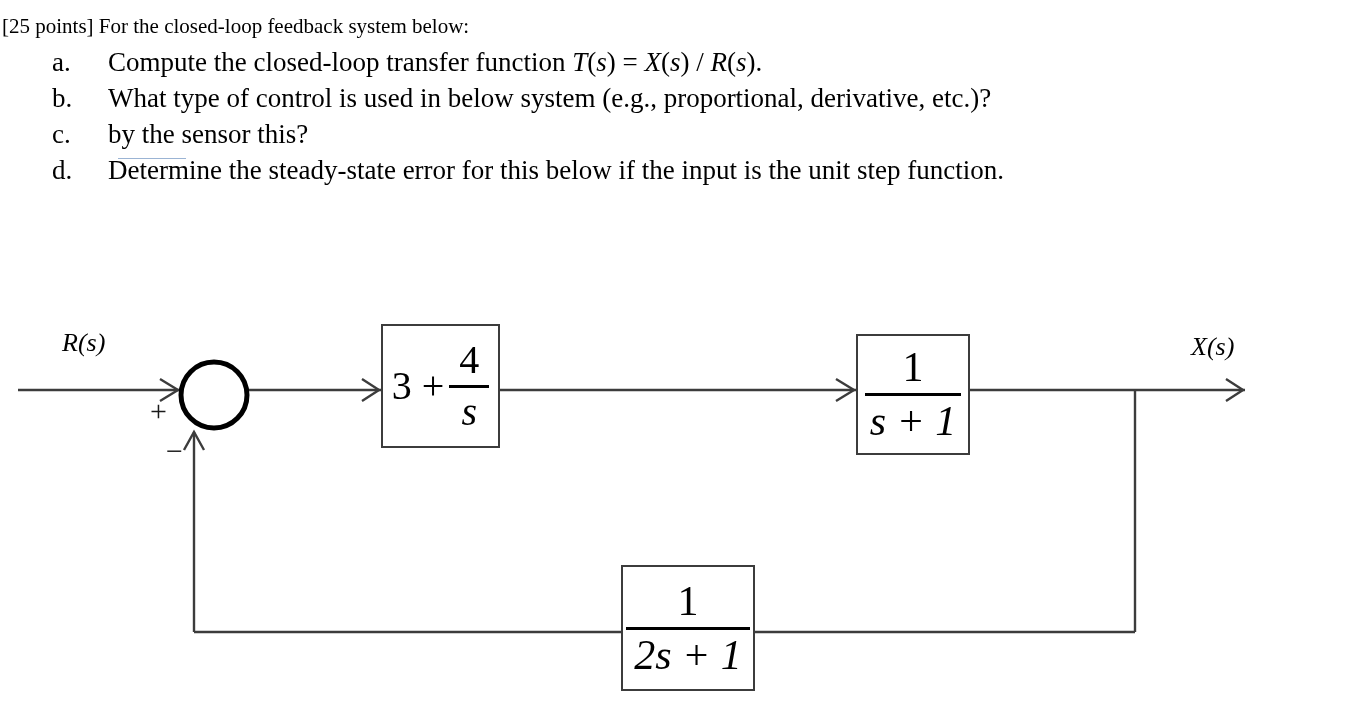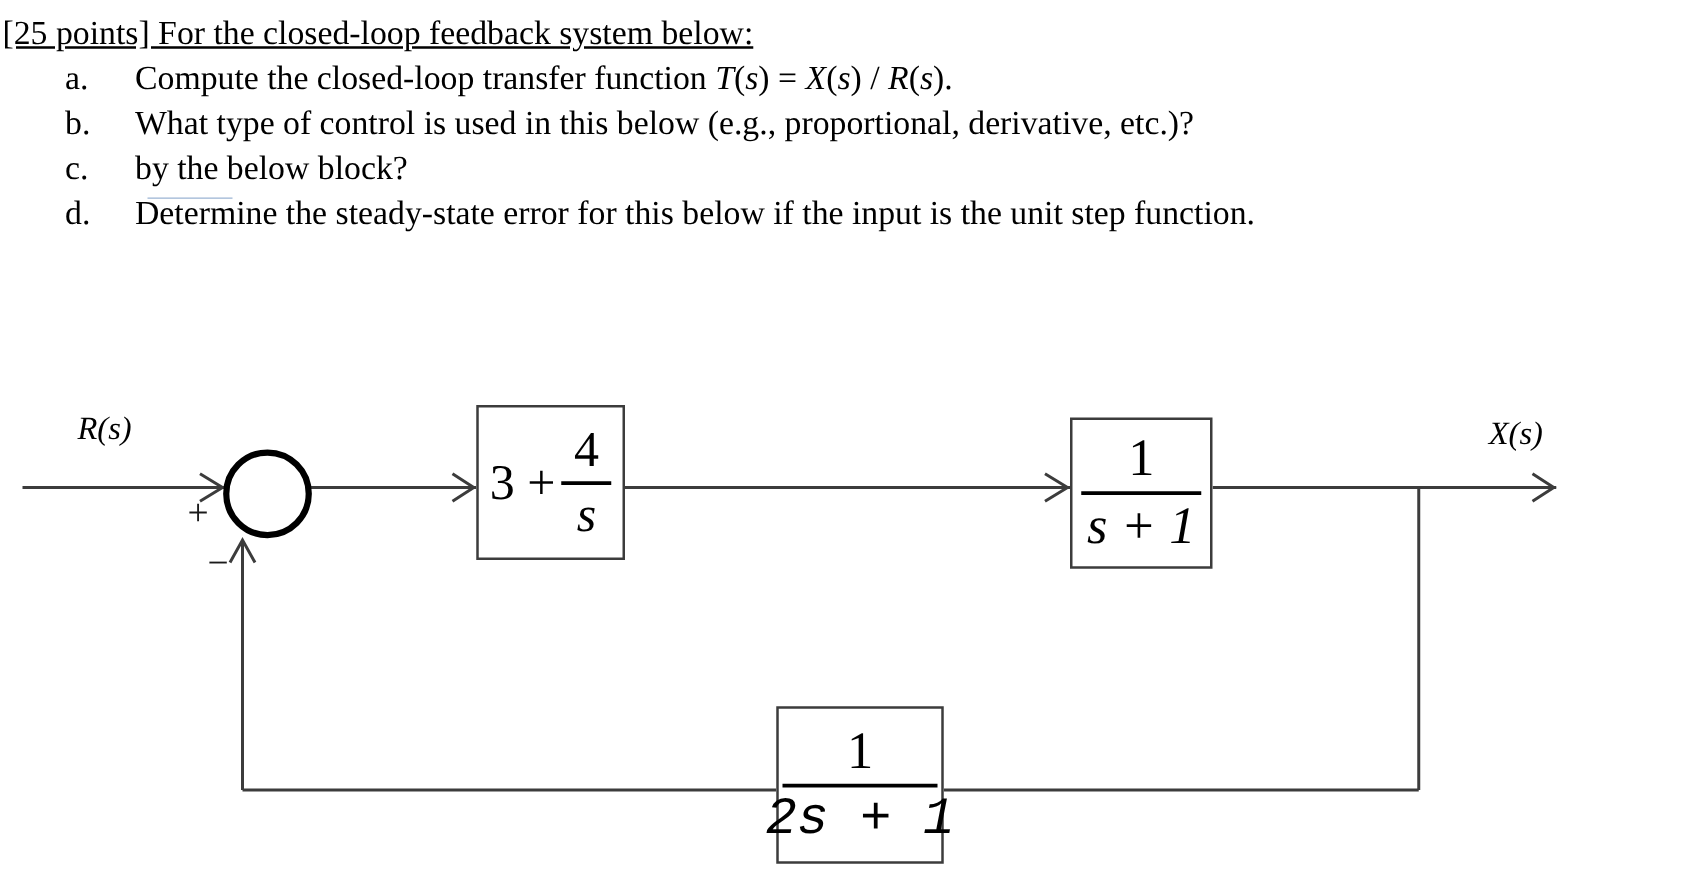--- a/index.html
+++ b/index.html
@@ -18,25 +18,24 @@
   }
 
   
   #question-block {
     position: absolute;
     left: 0px;
     top: 8px;
     width: 1355px;
   }
   .q-intro {
-    font-size: 27px;
+    font-size: 21px;
     line-height: 36px;
     white-space: nowrap;
     padding-left: 2px;
-    text-decoration: underline;
   }
   .q-list {
     list-style: none;
     margin: 0;
     padding: 0;
   }
   .q-item {
     display: flex;
     align-items: flex-start;
     font-size: 27px;
@@ -129,21 +128,21 @@
 
   #block-plant {
     left: 856px; top: 334px; width: 114px; height: 121px;
   }
   #block-plant .frac { width: 96px; }
 
   #block-sensor {
     left: 621px; top: 565px; width: 134px; height: 126px;
   }
   #block-sensor .frac { width: 124px; }
-  #block-sensor .frac .den { letter-spacing: 0px; font-family: Liberation Mono, monospace; }
+  #block-sensor .frac .den { letter-spacing: 0px; }
 
   
   .dlabel {
     position: absolute;
     font-size: 26px;
     line-height: 1;
     font-style: italic;
     white-space: nowrap;
   }
   #label-rs { left: 62px; top: 330px; }
@@ -174,28 +173,28 @@
     <li class="q-item">
       <span class="q-marker">a.</span>
       <span class="q-text">
         <span class="ln">Compute the closed-loop transfer function <span class="mathvar">T</span>(<span class="mathvar">s</span>) = <span class="mathvar">X</span>(<span class="mathvar">s</span>) / <span class="mathvar">R</span>(<span class="mathvar">s</span>).</span>
       </span>
     </li>
 
     <li class="q-item">
       <span class="q-marker">b.</span>
       <span class="q-text">
-        <span class="ln">What type of control is used in this below (e.g., proportional, derivative, etc.)?</span>
+        <span class="ln">What type of control is used in below system (e.g., proportional, derivative, etc.)?</span>
       </span>
     </li>
 
     <li class="q-item">
       <span class="q-marker">c.</span>
       <span class="q-text">
-        <span class="ln">by the below block?</span>
+        <span class="ln">by the sensor this?</span>
       </span>
     </li>
 
     <li class="q-item">
       <span class="q-marker">d.</span>
       <span class="q-text">
         <span class="ln">Determine the steady-state error for this below if the input is the unit step function.</span>
       </span>
     </li>
 

